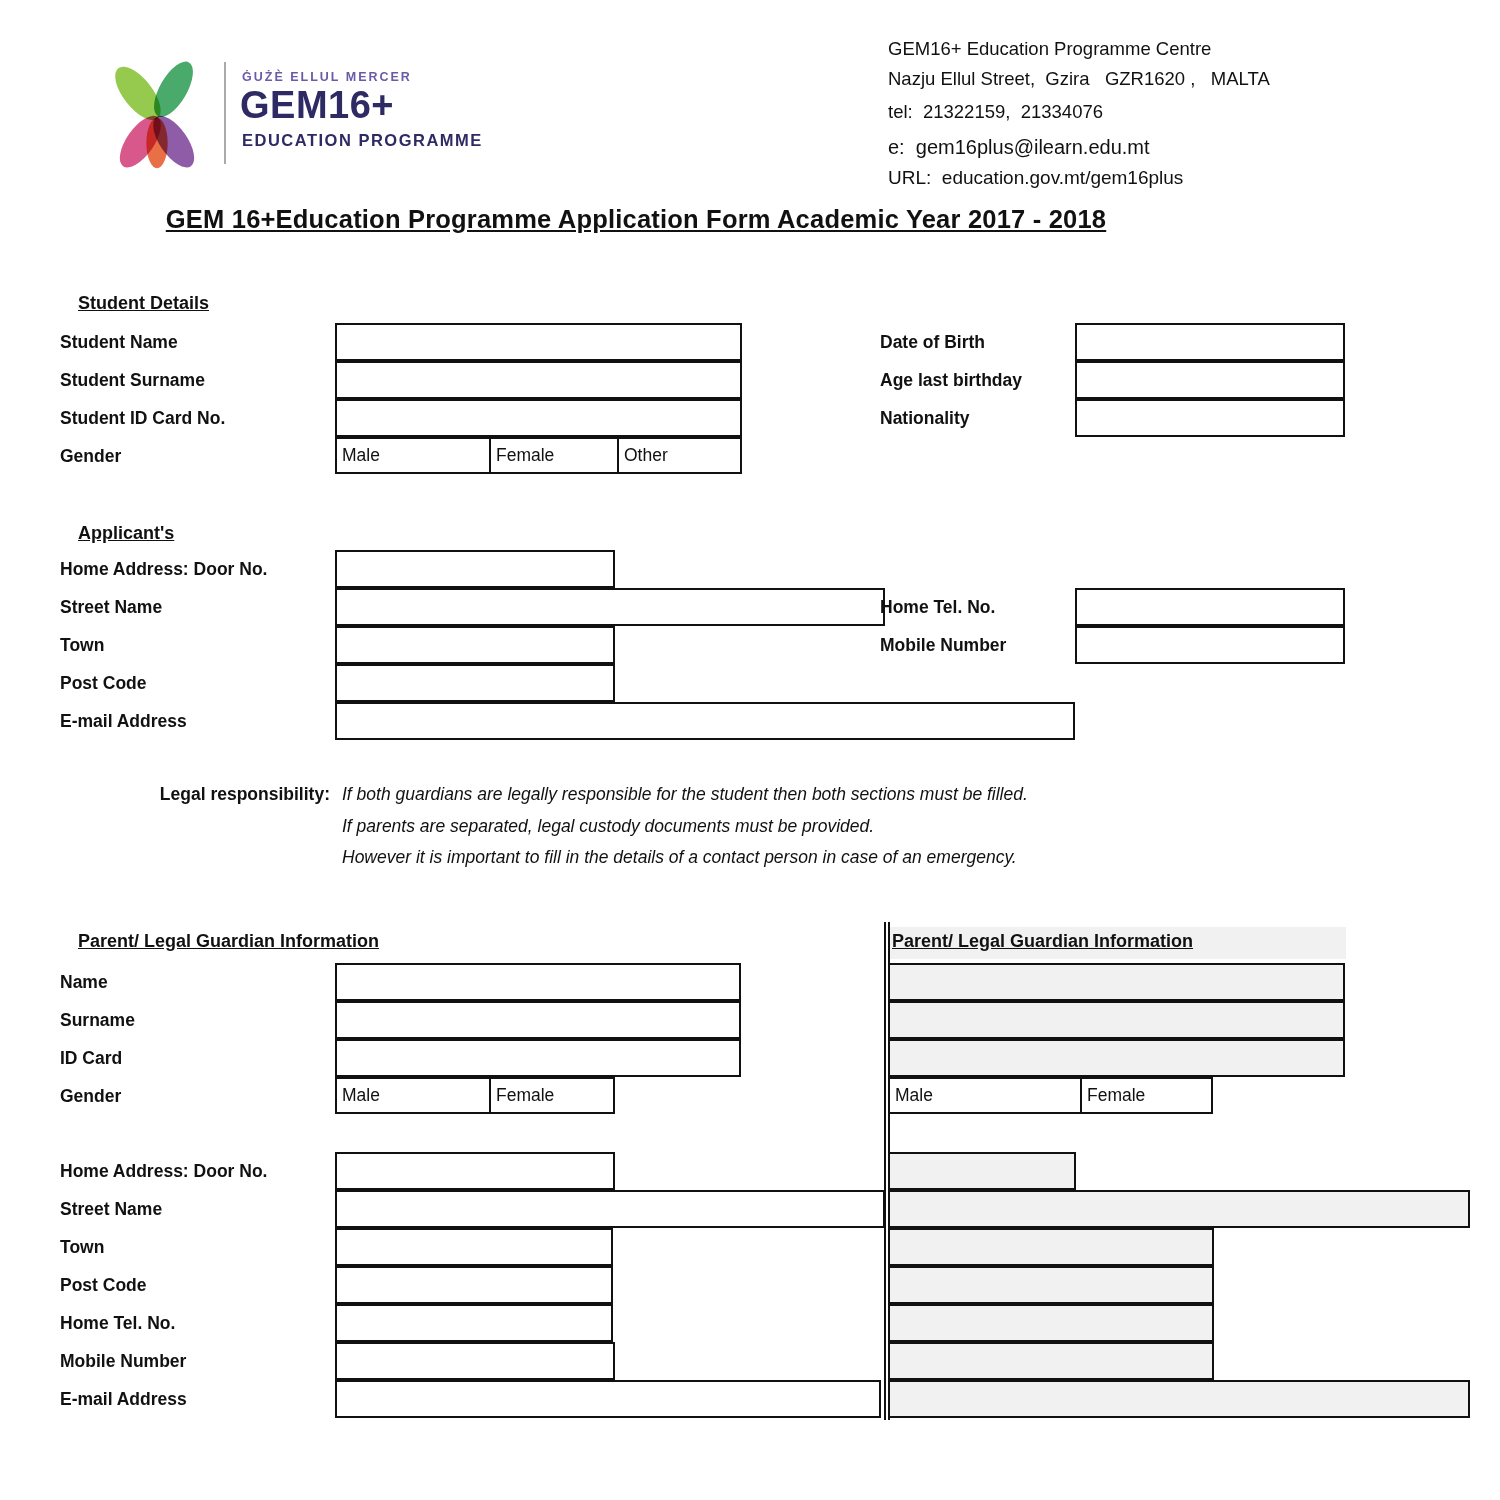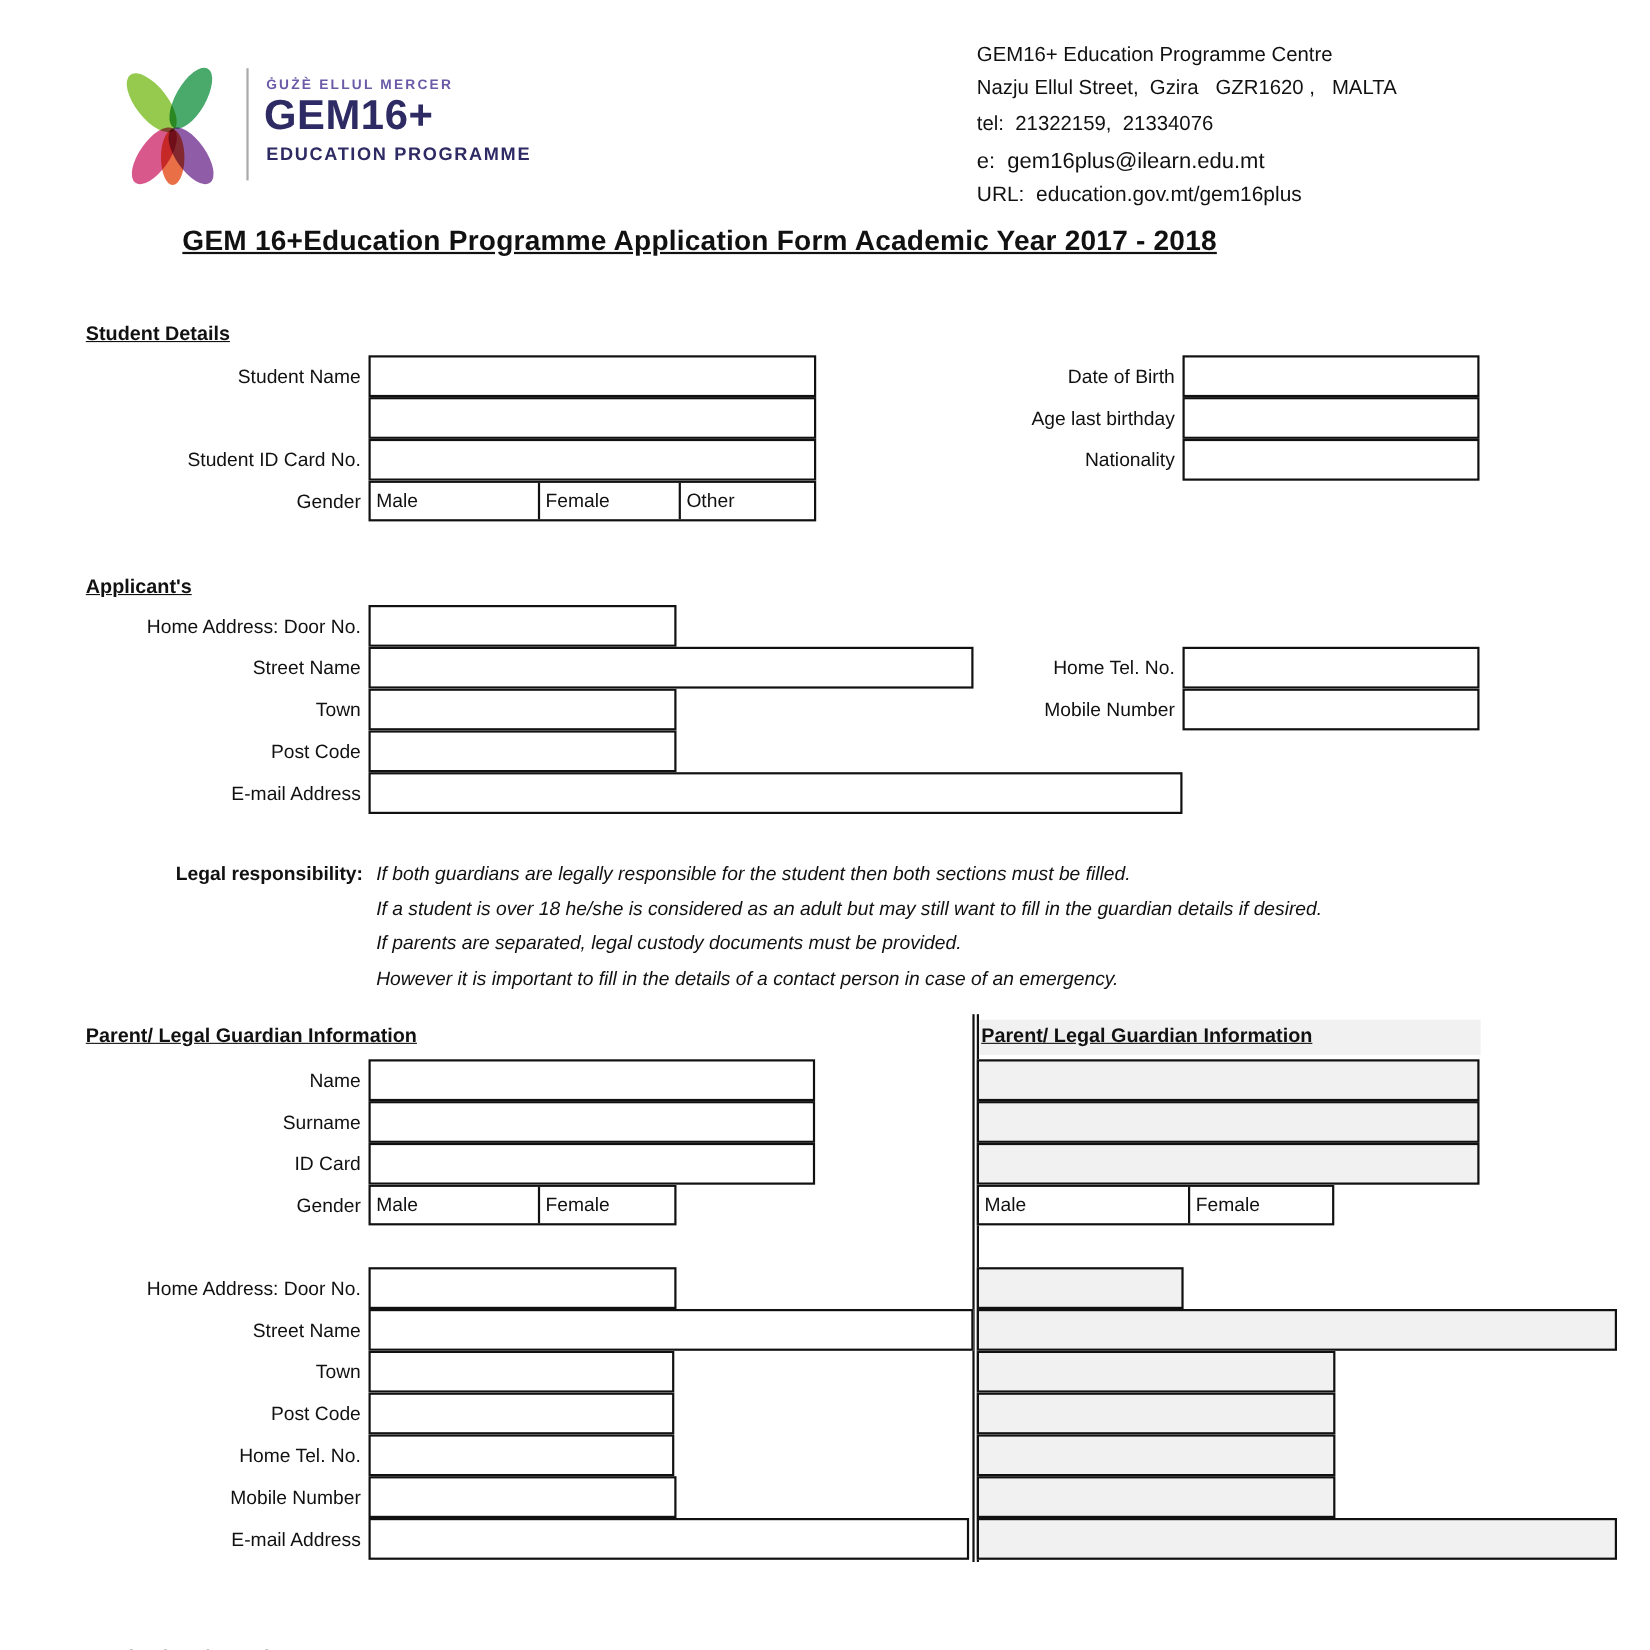--- a/index.html
+++ b/index.html
@@ -7,22 +7,22 @@
   .page {
     position:relative; width:1500px; height:1500px; background:#ffffff;
     font-family:"Liberation Sans", sans-serif; color:#111111; overflow:hidden;
   }
   .abs { position:absolute; }
   .heading {
     position:absolute; font-size:18px; font-weight:bold;
     text-decoration:underline; white-space:nowrap;
   }
   .flabel {
-    position:absolute; font-size:17.5px; text-align:right;
-    line-height:38px; height:38px; white-space:nowrap;
+    position:absolute; font-size:17.5px; text-align:left;
+    line-height:38px; height:38px; white-space:nowrap;font-weight:bold;
   }
   .box {
     position:absolute; border:2px solid #111111; background:#ffffff;
   }
   .box.shaded { background:#f1f1f1; }
   .strip { position:absolute; border:2px solid #111111; display:flex; background:#ffffff; }
   .strip .cell {
     font-size:17.5px; padding-left:5px; line-height:32px; height:100%;
   }
   .strip .cell + .cell { border-left:2px solid #111111; }
@@ -63,20 +63,21 @@
 
   <div class="title-wrap">
     <span>GEM 16+Education Programme Application Form Academic Year 2017 - 2018</span>
   </div>
 
   <div class="heading" style="left:78px; top:293px;">Student Details</div>
 
   <div class="flabel" style="left:60px; top:323px; width:268px;">Student Name</div>
   <div class="box" style="left:335px; top:323px; width:407px; height:38px;"></div>
 
+  <div class="flabel" style="left:60px; top:361px; width:268px;">Student Surname</div>
   <div class="box" style="left:335px; top:361px; width:407px; height:38px;"></div>
 
   <div class="flabel" style="left:60px; top:399px; width:268px;">Student ID Card No.</div>
   <div class="box" style="left:335px; top:399px; width:407px; height:38px;"></div>
 
   <div class="flabel" style="left:60px; top:437px; width:268px;">Gender</div>
   <div class="strip" style="left:335px; top:437px; width:407px; height:37px;">
     <div class="cell" style="width:152px;">Male</div>
     <div class="cell" style="width:128px;">Female</div>
     <div class="cell" style="flex:1;">Other</div>
@@ -108,21 +109,20 @@
 
   <div class="flabel" style="left:60px; top:664px; width:268px;">Post Code</div>
   <div class="box" style="left:335px; top:664px; width:280px; height:38px;"></div>
 
   <div class="flabel" style="left:60px; top:702px; width:268px;">E-mail Address</div>
   <div class="box" style="left:335px; top:702px; width:740px; height:38px;"></div>
 
   <div class="abs" style="left:40px; top:779px; width:290px; font-weight:bold; font-size:17.5px; text-align:right; line-height:31.5px;">Legal responsibility:</div>
   <div class="abs" style="left:342px; top:779px; width:1100px;">
     <div class="legal-line">If both guardians are legally responsible for the student then both sections must be filled.</div>
-    <div class="legal-line">If a student is over 18 he/she is considered as an adult but may still want to fill in the guardian details if desired.</div>
     <div class="legal-line">If parents are separated, legal custody documents must be provided.</div>
     <div class="legal-line">However it is important to fill in the details of a contact person in case of an emergency.</div>
   </div>
 
   <div class="vsep"></div>
   <div class="band" style="left:890px; top:927px; width:456px; height:32px;"></div>
 
   <div class="heading" style="left:78px; top:931px;">Parent/ Legal Guardian Information</div>
   <div class="heading" style="left:892px; top:931px;">Parent/ Legal Guardian Information</div>
 

